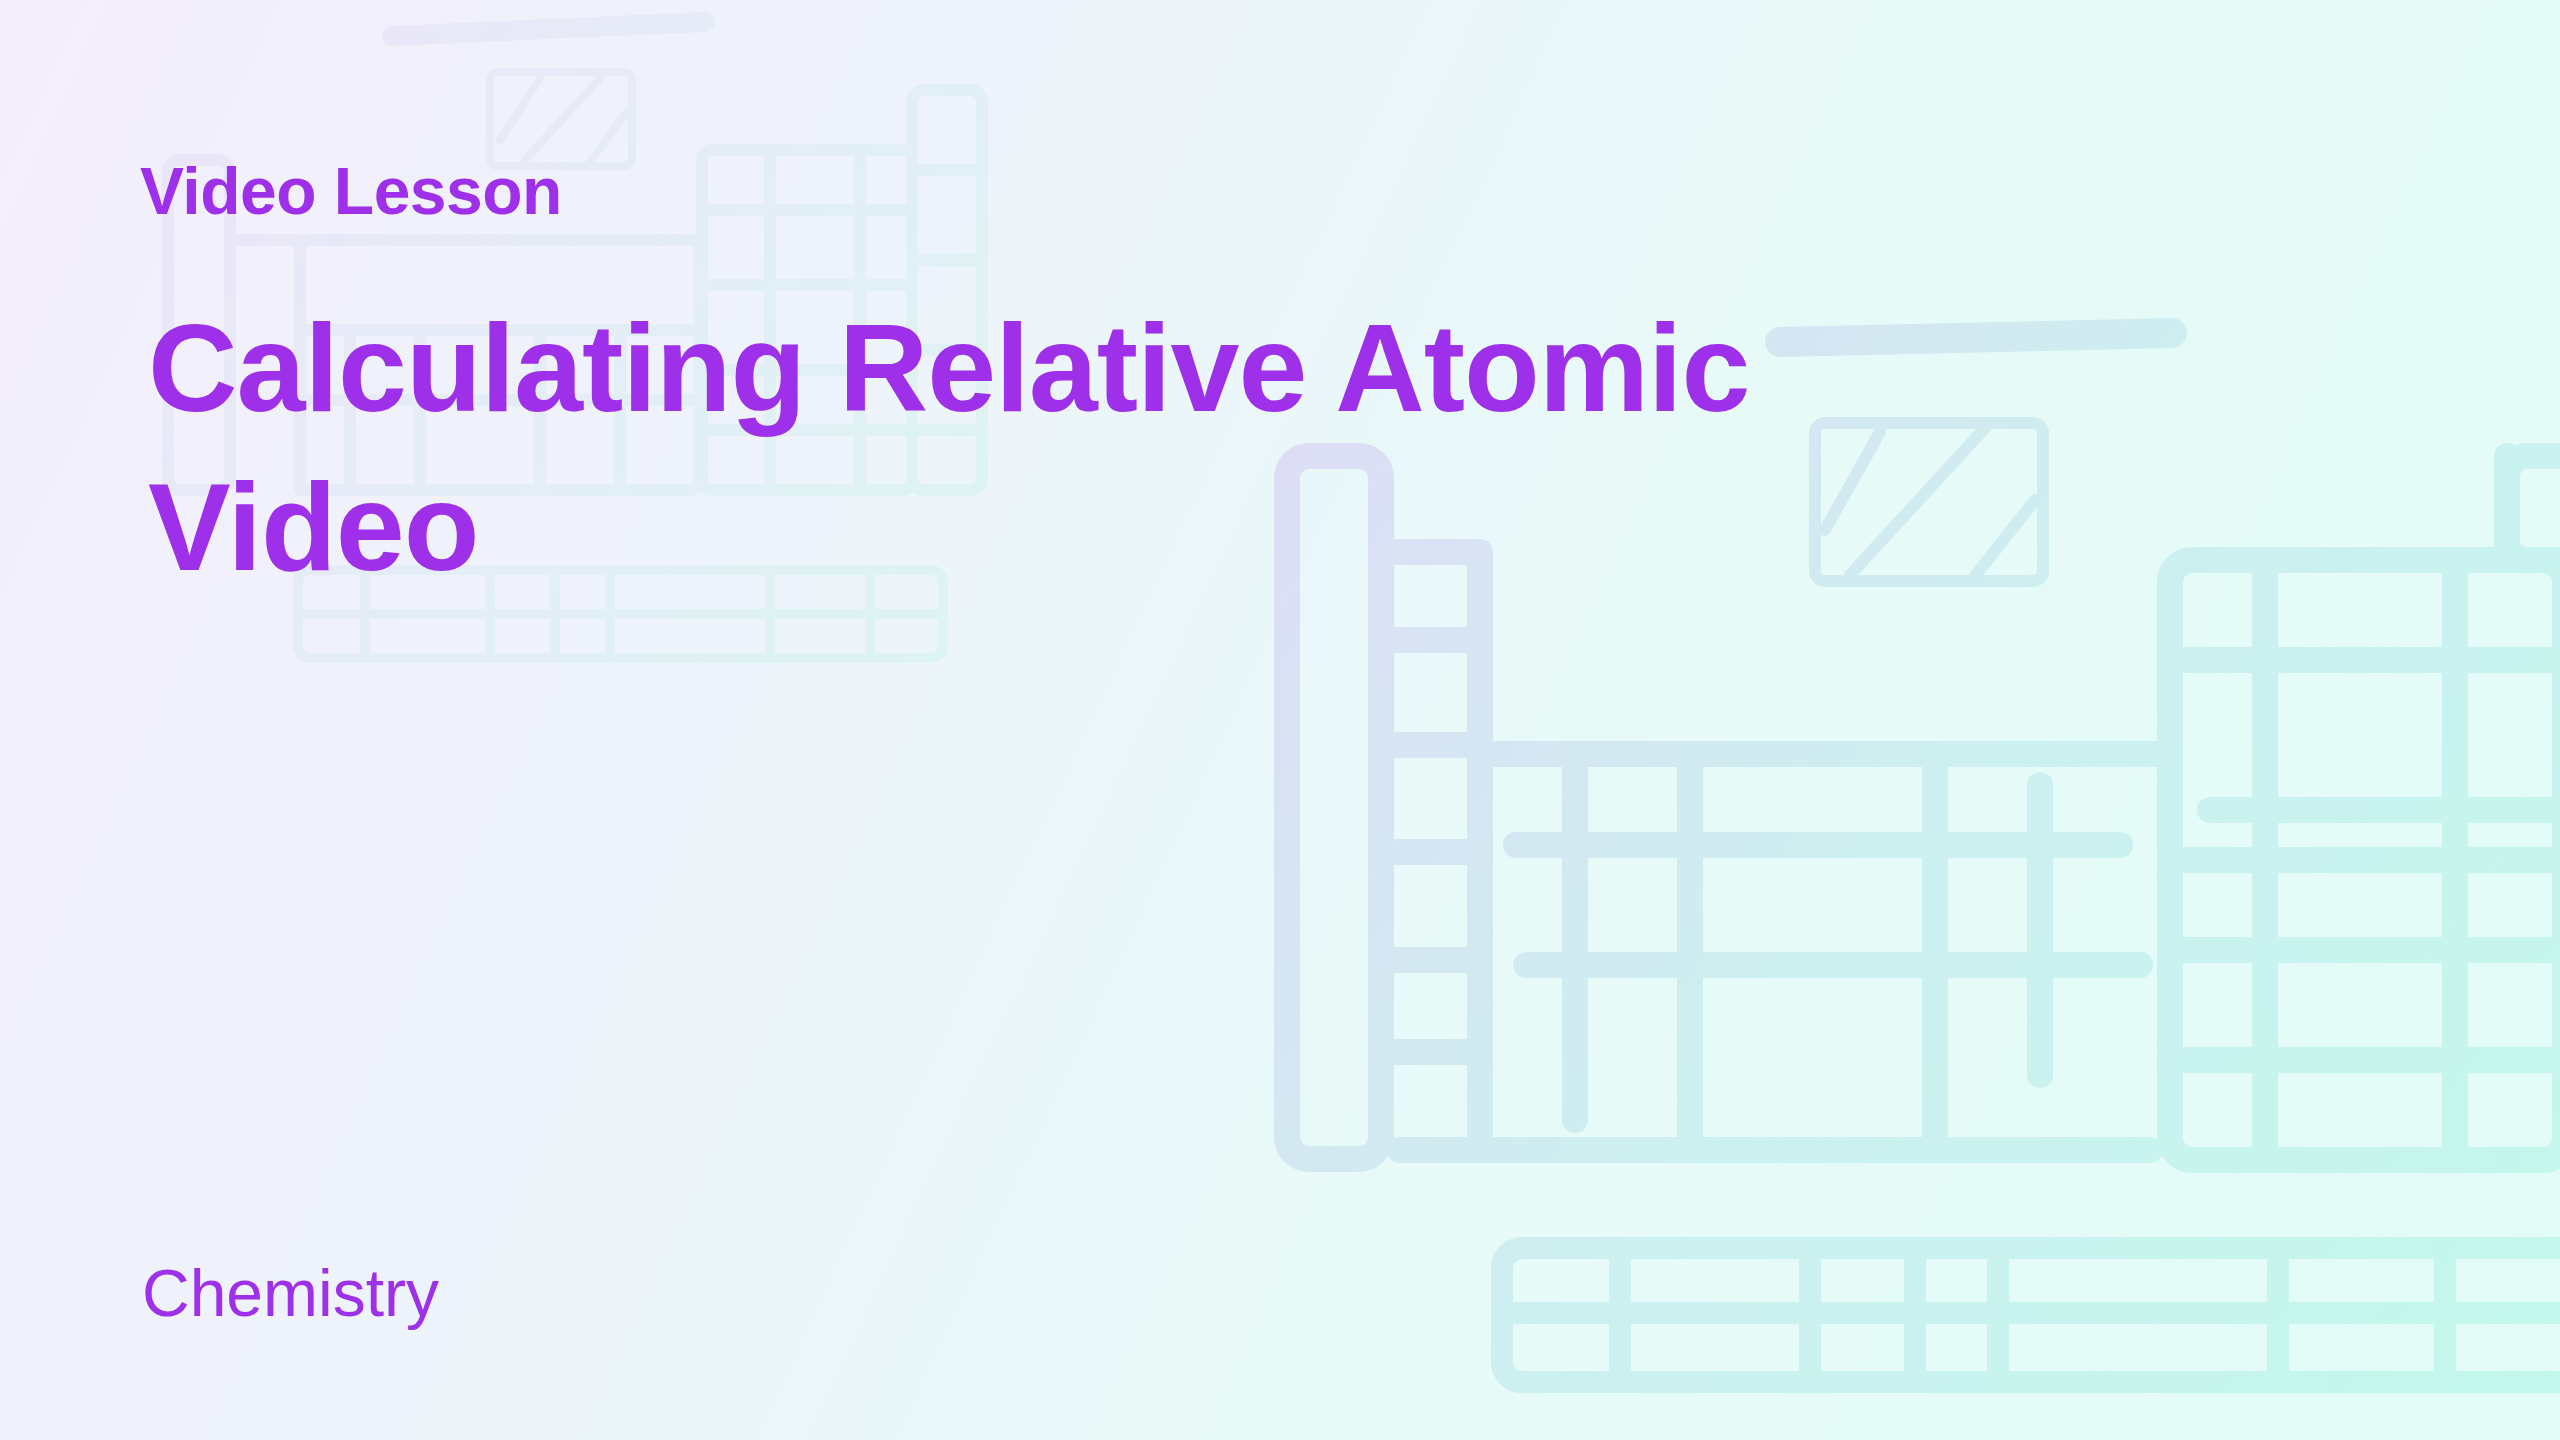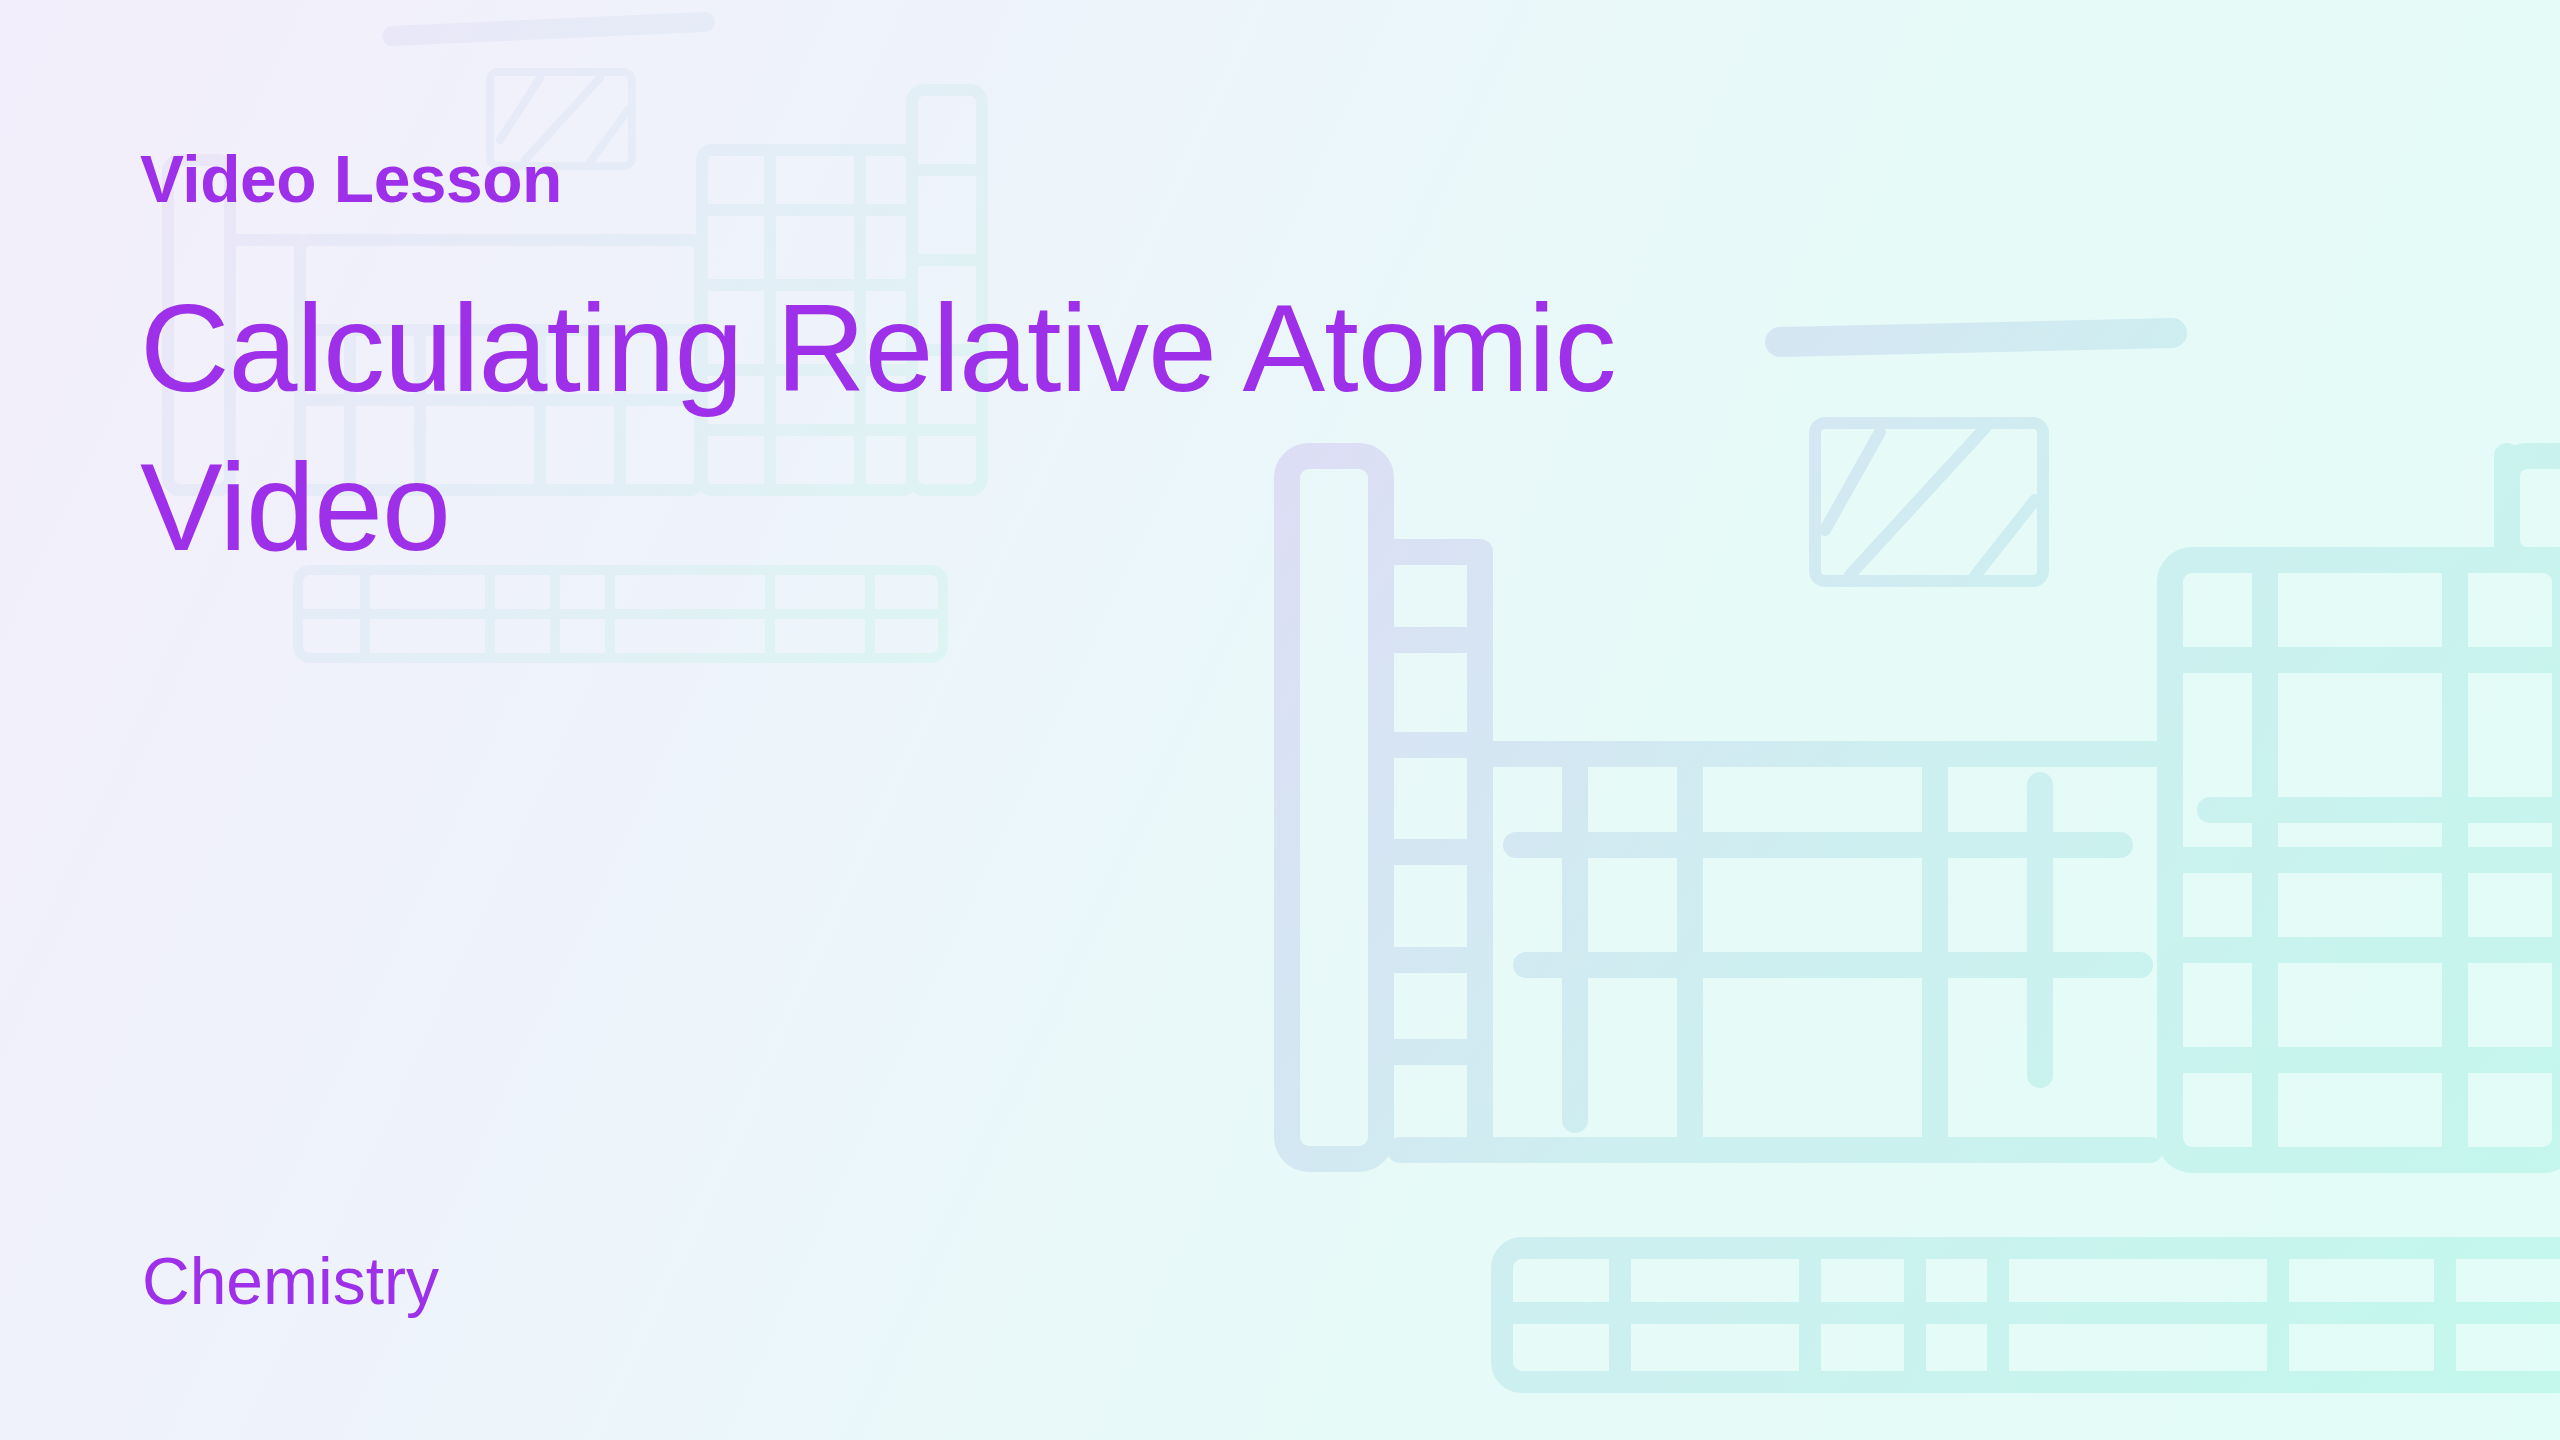--- a/index.html
+++ b/index.html
@@ -2,30 +2,30 @@
 <html><head>
 <meta charset="utf-8">
 <style>
   html, body { margin: 0; padding: 0; }
   body {
     width: 2560px; height: 1440px; overflow: hidden; position: relative;
     background: linear-gradient(115deg, #F3EEFB 0%, #EEF3FB 30%, #E7FAF8 60%, #E2FCF7 100%);
     font-family: "Liberation Sans", "DejaVu Sans", sans-serif;
   }
   .bg-art { position: absolute; left: 0; top: 0; width: 2560px; height: 1440px; }
-  .slide-text { position: absolute; left: 0; top: 4px; width: 2560px; height: 1392px; }
+  .slide-text { position: absolute; left: 0; top: 16px; width: 2560px; height: 1392px; }
   .eyebrow {
     position: absolute; left: 140px; top: 135px;
     font-size: 66px; font-weight: 700; line-height: 80px;
     letter-spacing: -0.5px;
   }
   .title {
     position: absolute; left: 140px; top: 265px; width: 1700px;
-    font-size: 124px; font-weight: 400; line-height: 159px;
-    letter-spacing: -1px; margin: 0;
+    font-size: 124px; font-weight: 700; line-height: 159px;
+    letter-spacing: -1px; margin: 8px;
   }
   .subject {
     position: absolute; left: 142px; top: 1237px;
     font-size: 66px; font-weight: 400; line-height: 80px;
   }
 </style>
 </head>
 <body>
 
 <svg class="bg-art" viewBox="0 0 2560 1440" xmlns="http://www.w3.org/2000/svg">

